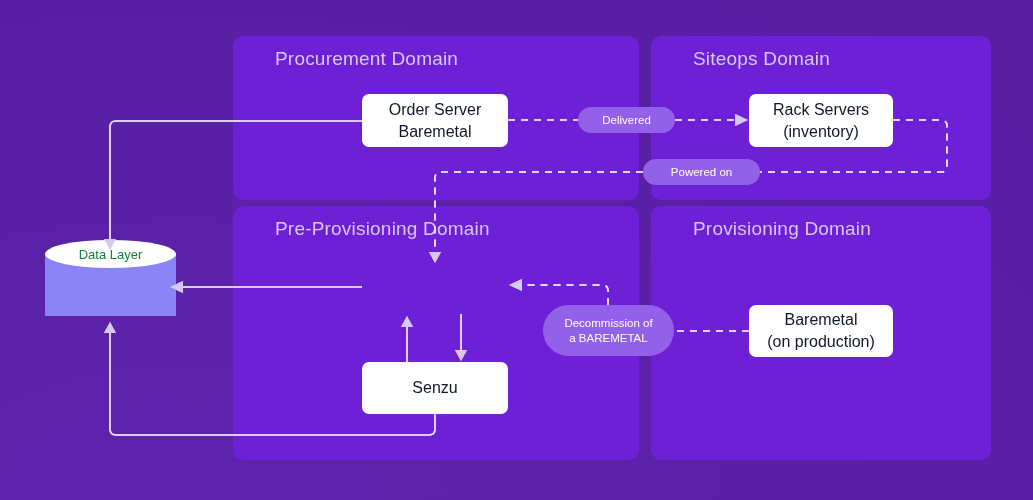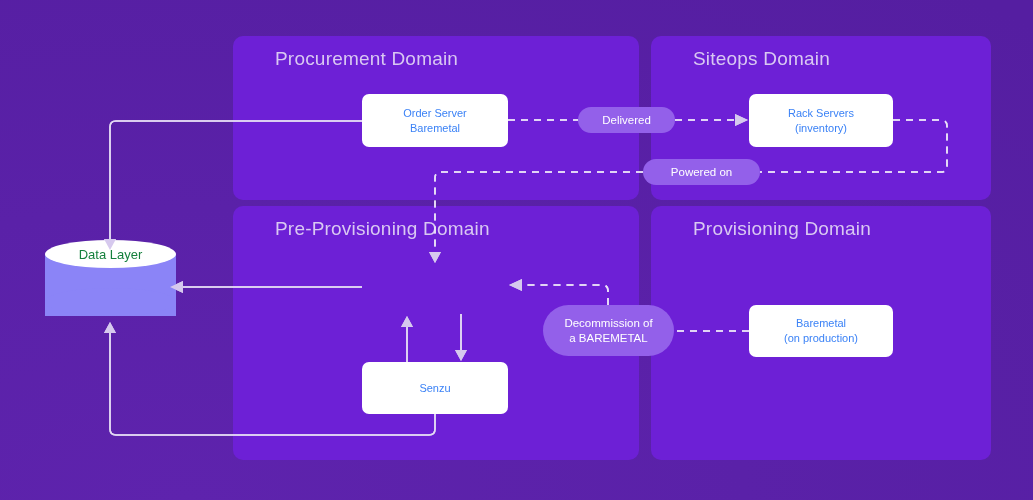--- a/index.html
+++ b/index.html
@@ -34,22 +34,22 @@
   #panel-preprov{left:233px;top:206px;width:406px;height:254px;}
   #panel-provisioning{left:651px;top:206px;width:340px;height:254px;}
 
   
   .node{
     position:absolute;
     background:#ffffff;
     border-radius:7px;
     display:flex;align-items:center;justify-content:center;
     text-align:center;
-    color:#3b82f6;
-    font-size:11px;
+    color:#0f172a;
+    font-size:16px;
     line-height:1.35;
     box-sizing:border-box;
     z-index:6;
   }
   #node-order{left:362px;top:94px;width:146px;height:53px;}
   #node-rack{left:749px;top:94px;width:144px;height:53px;}
   #node-pious{left:362px;top:264px;width:146px;height:50px;}
   #node-senzu{left:362px;top:362px;width:146px;height:52px;}
   #node-baremetal{left:749px;top:305px;width:144px;height:52px;}
 

